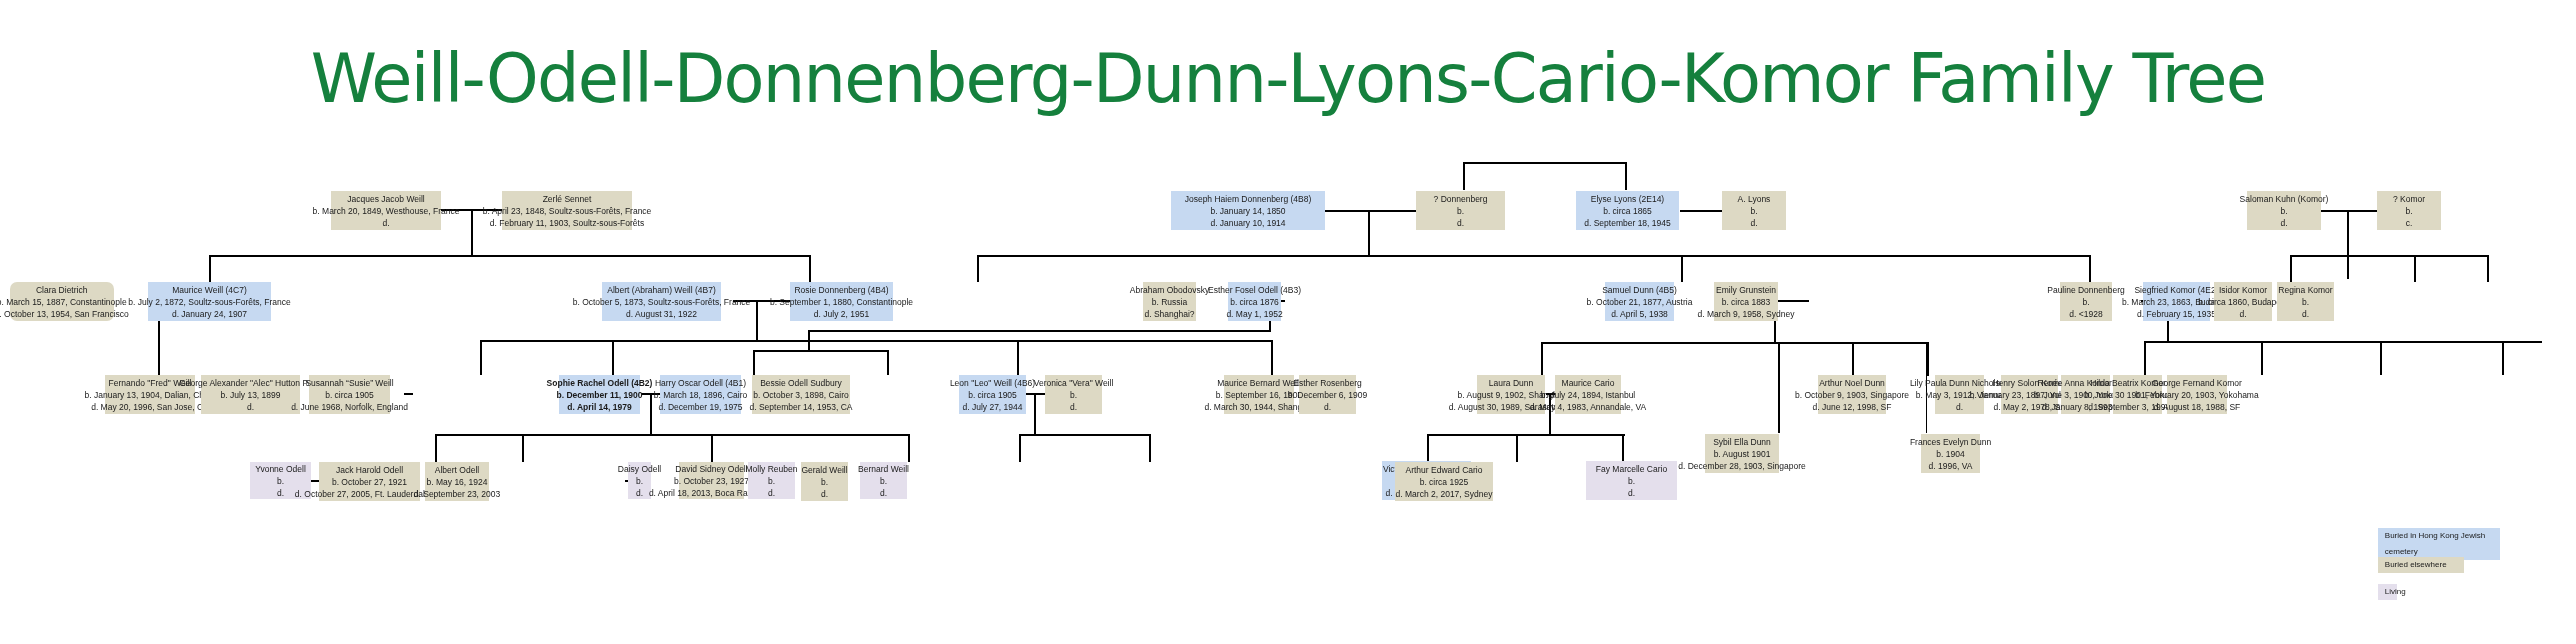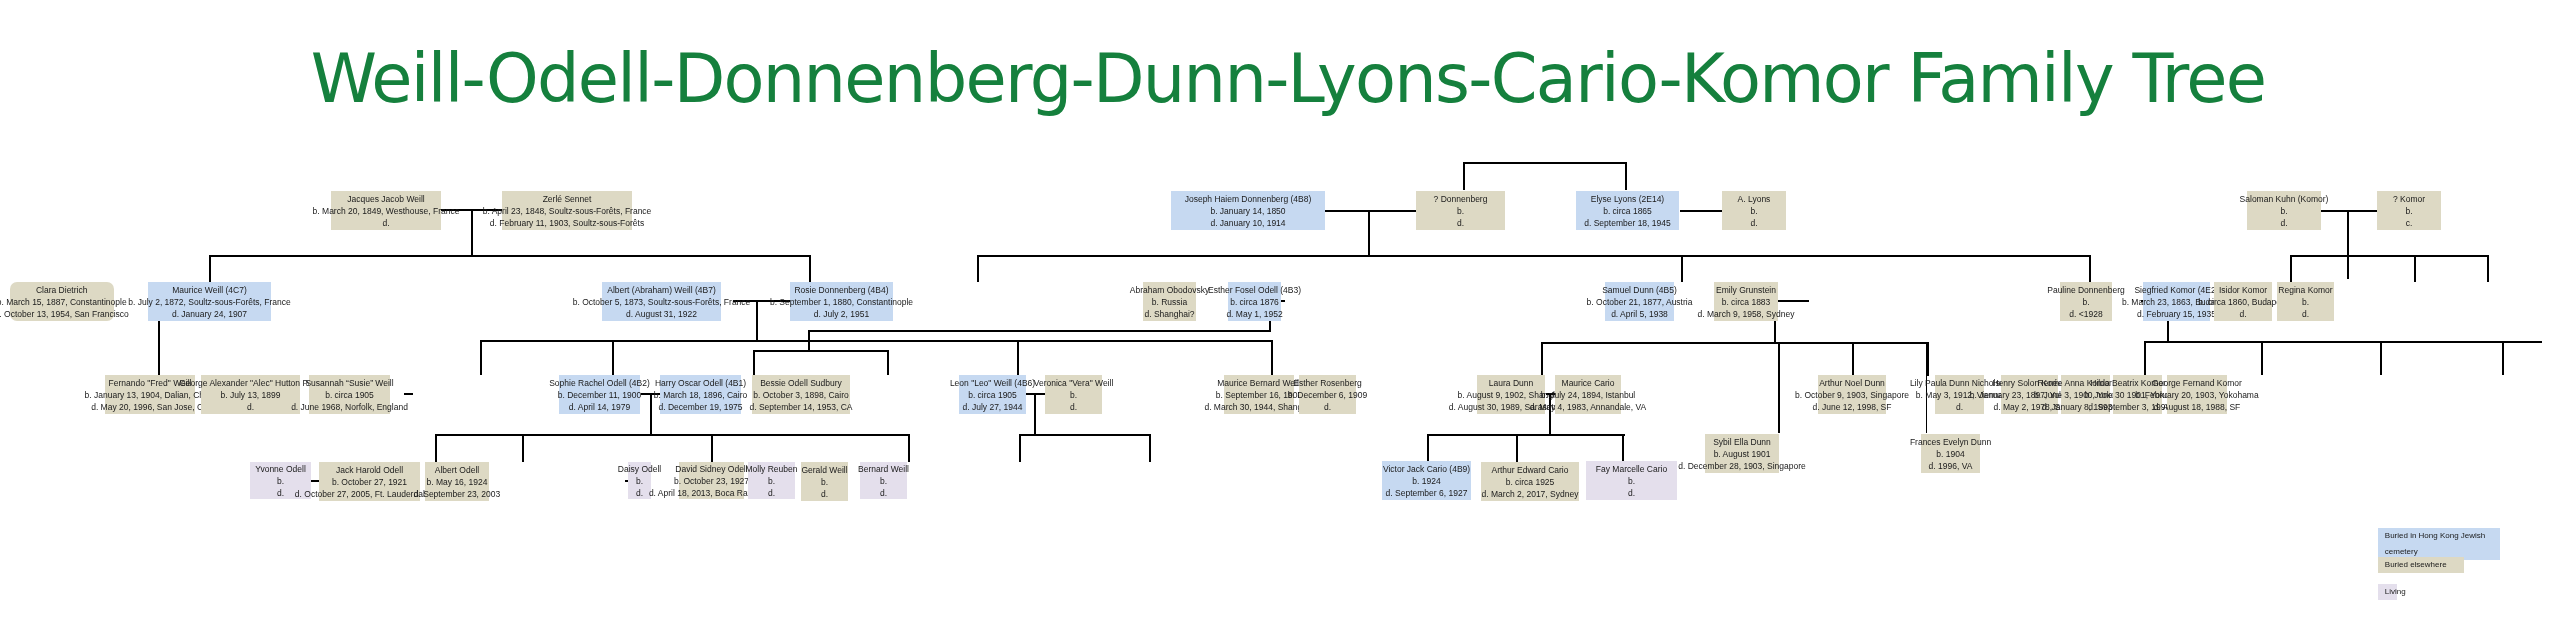--- a/index.html
+++ b/index.html
@@ -228,21 +228,21 @@
 <div class="box c-else" style="left:201px;top:375px;width:99px;height:39px;">
   <span>George Alexander "Alec" Hutton Potts</span>
   <span>b. July 13, 1899</span>
   <span>d.</span>
 </div>
 <div class="box c-else" style="left:309px;top:375px;width:81px;height:39px;">
   <span>Susannah “Susie” Weill</span>
   <span>b. circa 1905</span>
   <span>d. June 1968, Norfolk, England</span>
 </div>
-<div class="box c-hk" style="left:559px;top:375px;width:81px;height:39px;">
+<div class="box c-hk" style="left:559px;top:375px;width:81px;height:39px;font-weight:bold;">
   <span>Sophie Rachel Odell (4B2)</span>
   <span>b. December 11, 1900</span>
   <span>d. April 14, 1979</span>
 </div>
 <div class="box c-hk" style="left:660px;top:375px;width:81px;height:39px;">
   <span>Harry Oscar Odell (4B1)</span>
   <span>b. March 18, 1896, Cairo</span>
   <span>d. December 19, 1975</span>
 </div>
 <div class="box c-else" style="left:752px;top:375px;width:98px;height:39px;">
@@ -359,21 +359,21 @@
 <div class="box c-living" style="left:860px;top:462px;width:47px;height:37px;">
   <span>Bernard Weill</span>
   <span>b.</span>
   <span>d.</span>
 </div>
 <div class="box c-hk" style="left:1382px;top:461px;width:89px;height:39px;">
   <span>Victor Jack Cario (4B9)</span>
   <span>b. 1924</span>
   <span>d. September  6, 1927</span>
 </div>
-<div class="box c-else" style="left:1481px;top:462px;width:98px;height:39px;">
+<div class="box c-else" style="left:1395px;top:462px;width:98px;height:39px;">
   <span>Arthur  Edward Cario</span>
   <span>b. circa 1925</span>
   <span>d. March 2, 2017, Sydney</span>
 </div>
 <div class="box c-living" style="left:1586px;top:461px;width:91px;height:39px;">
   <span>Fay Marcelle Cario</span>
   <span>b.</span>
   <span>d.</span>
 </div>
 

